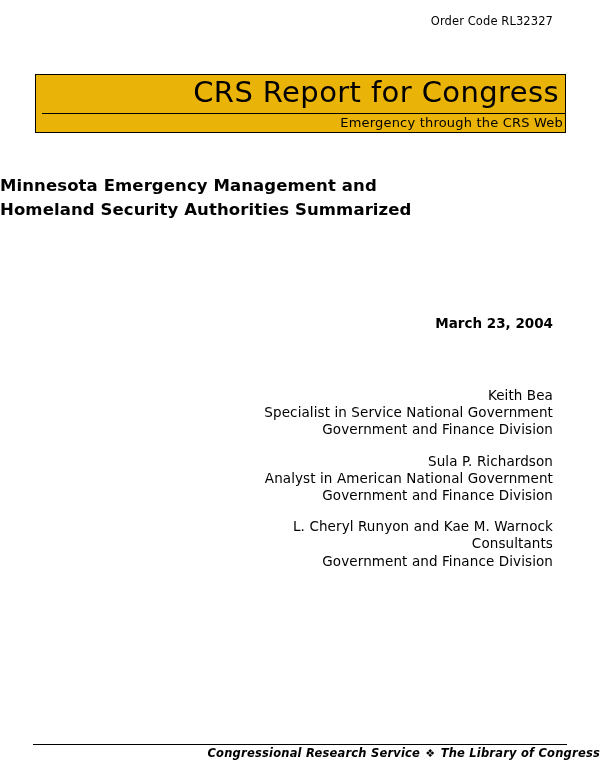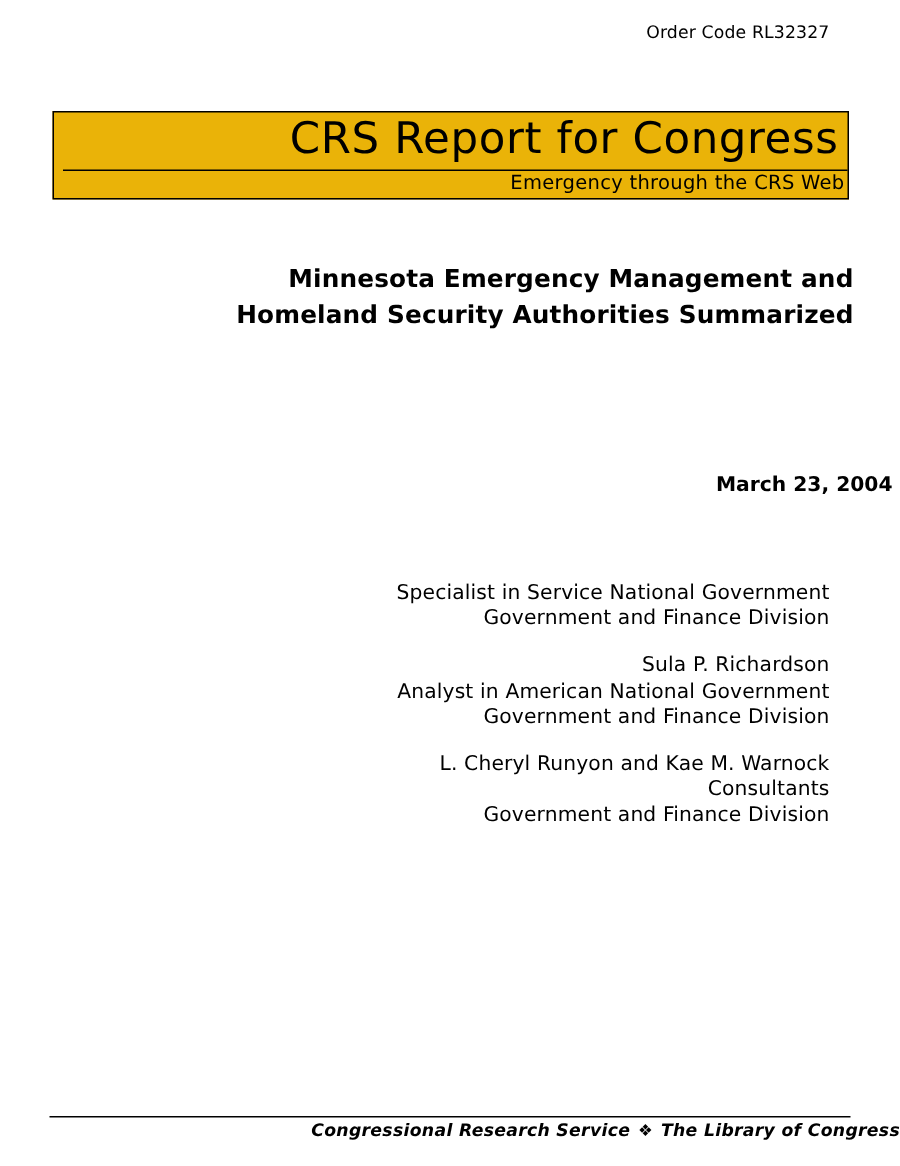--- a/index.html
+++ b/index.html
@@ -78,43 +78,41 @@
     white-space: nowrap;
     color: #000;
   }
 
   
   .doc-title {
     position: absolute;
     left: 0;
     top: 174px;
     width: 553px;
-    text-align: right;
+    text-align: left;
     font-family: "DejaVu Sans", sans-serif;
     font-size: 16.5px;
     font-weight: bold;
     line-height: 24px;
     letter-spacing: 0.1px;
     color: #000;
-    padding-left: 16px;
   }
   .doc-title .line { display: block; }
 
   
   .doc-date {
     position: absolute;
     left: 0;
     top: 315px;
     width: 553px;
     text-align: right;
     font-family: "DejaVu Sans", sans-serif;
     font-size: 13.5px;
     font-weight: bold;
     color: #000;
-    padding-left: 42px;
   }
 
   
   .authors {
     position: absolute;
     left: 0;
     top: 387px;
     width: 553px;
     text-align: right;
   }
@@ -174,20 +172,21 @@
   <div class="doc-title">
     <span class="line">Minnesota Emergency Management and</span>
     <span class="line">Homeland Security Authorities Summarized</span>
   </div>
 
   <div class="doc-date">March 23, 2004</div>
 
   <div class="authors">
 
     <div class="author-block">
+      <span class="line">Keith Bea</span>
       <span class="line">Specialist in Service National Government</span>
       <span class="line">Government and Finance Division</span>
     </div>
 
     <div class="author-block">
       <span class="line">Sula P. Richardson</span>
       <span class="line">Analyst in American National Government</span>
       <span class="line">Government and Finance Division</span>
     </div>
 

